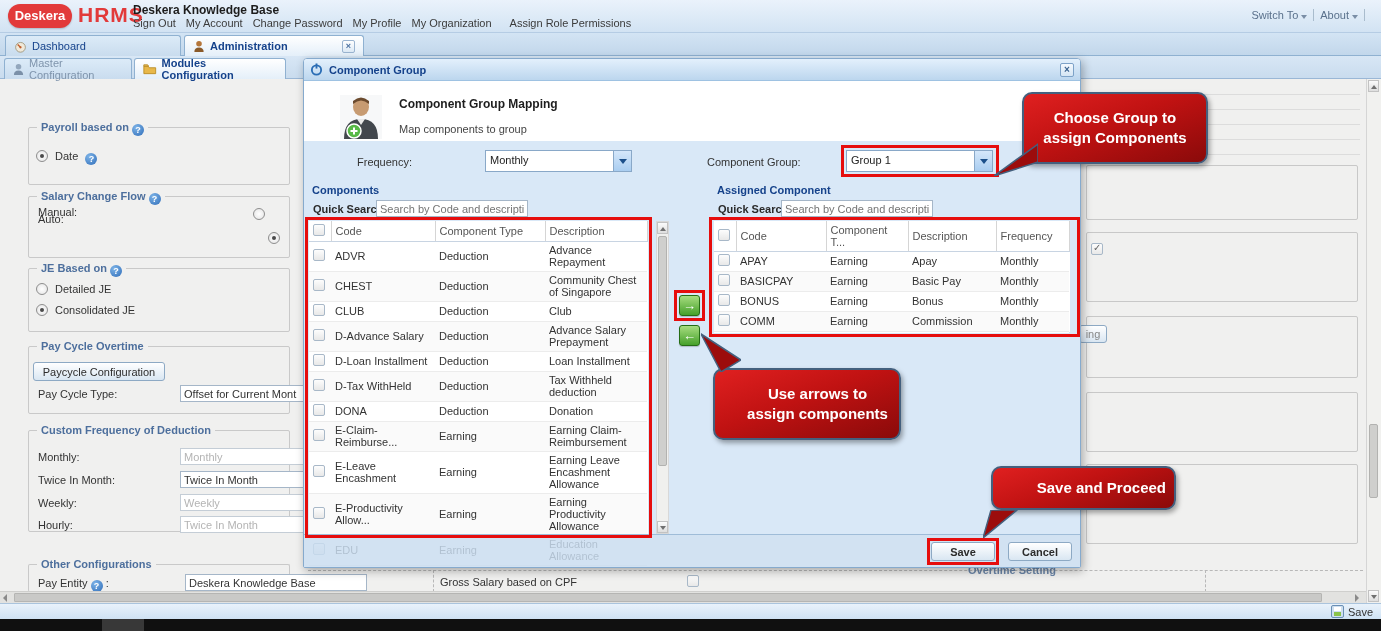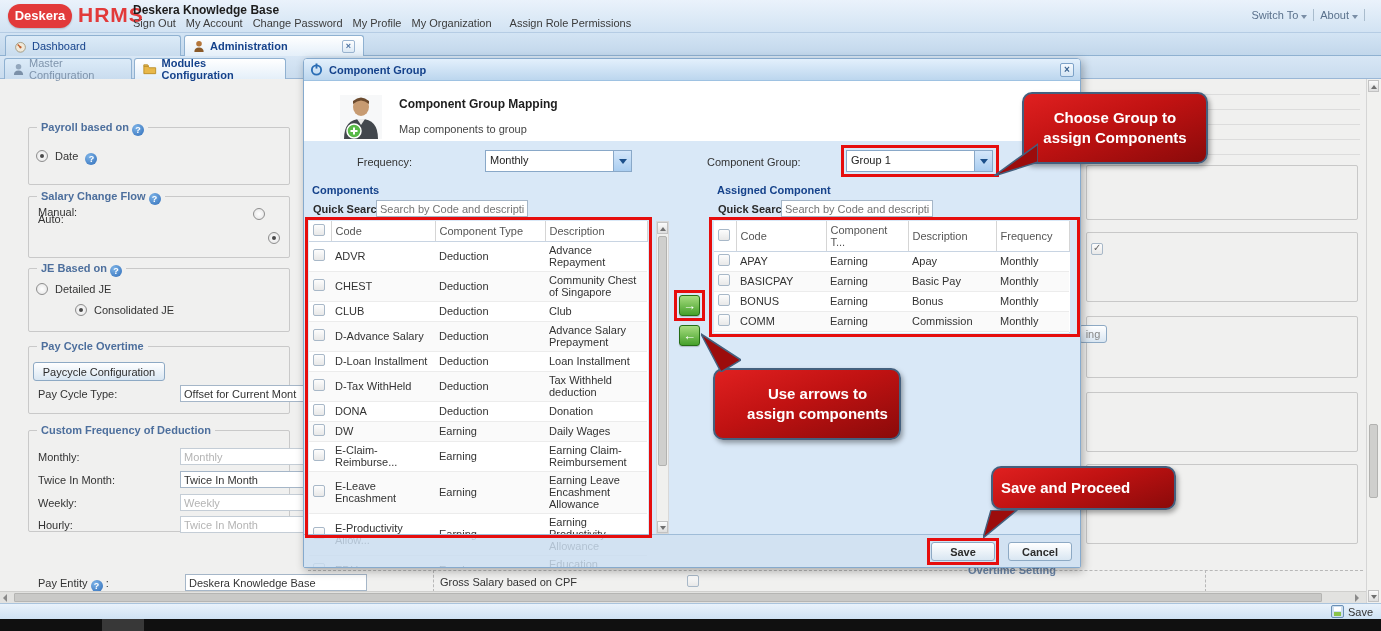--- a/index.html
+++ b/index.html
@@ -112,21 +112,21 @@
   .sb-thumb { position:absolute; left:1px; width:9px; background:#cfcfcd; border:1px solid #b2b2b0; border-radius:2px; }
 
   .arrow-btn { position:absolute; width:21px; height:21px; border:1px solid #256d15; border-radius:3px;
     background:linear-gradient(#a7dd80,#45a02a); color:#fff; font-weight:bold; font-size:13px;
     text-align:center; line-height:19px; cursor:pointer; box-shadow:0 1px 1px rgba(0,0,0,.2); }
 
   
   .callout { position:absolute; z-index:20; border:2px solid #44607e; border-radius:10px;
     background:linear-gradient(160deg,#e02020 0%,#c01212 45%,#8a0a0a 100%);
     color:#fff; font-weight:bold; font-size:15px; text-align:center;
-    display:flex; align-items:center; justify-content:flex-start; padding:4px 8px; line-height:1.35;
+    display:flex; align-items:center; justify-content:flex-end; padding:4px 8px; line-height:1.35;
     box-shadow:2px 3px 5px rgba(0,0,0,.35); }
   .callout svg.tail { position:absolute; }
 
   
   #hscroll { left:0; top:591px; width:1366px; height:12px; background:#e2e2e0; border-top:1px solid #cfcfcd; }
   #hthumb { position:absolute; left:14px; top:1px; width:1308px; height:9px; background:#c9c9c7;
     border:1px solid #b5b5b3; border-radius:1px; }
   .h-arrow { position:absolute; top:2px; width:0; height:0; border-top:4px solid transparent; border-bottom:4px solid transparent; }
   #vscroll { left:1366px; top:79px; width:15px; height:524px; background:#f1f1ef; border-left:1px solid #d5d5d5; }
   #statusbar { left:0; top:603px; width:1381px; height:16px;
@@ -221,21 +221,21 @@
   <span class="abs" style="left:38px; top:213px;">Auto:</span>
   <span class="abs radio checked" style="left:253px; top:230px;"></span>
 
   <div class="fieldset" style="left:28px; top:268px; width:262px; height:64px;">
     <span class="legend"><span>JE Based on</span> <span class="help-icon">?</span></span>
   </div>
   <div class="abs" style="left:36px; top:283px;">
     <span class="radio"></span>
     <span style="margin-left:4px">Detailed JE</span>
   </div>
-  <div class="abs" style="left:36px; top:304px;margin-left:39px;">
+  <div class="abs" style="left:36px; top:304px;">
     <span class="radio checked"></span>
     <span style="margin-left:4px">Consolidated JE</span>
   </div>
 
   <div class="fieldset" style="left:28px; top:346px; width:262px; height:68px;">
     <span class="legend">Pay Cycle Overtime</span>
   </div>
   <button class="btn" style="left:33px; top:362px; width:132px; height:19px;">Paycycle Configuration</button>
   <span class="abs" style="left:38px; top:388px;">Pay Cycle Type:</span>
   <input class="txt-input" style="left: 180px; top: 385px; width: 190px;" value="Offset for Current Mont">
@@ -245,20 +245,23 @@
   </div>
   <span class="abs" style="left:38px; top:451px;">Monthly:</span>
   <input class="txt-input dim" style="left: 180px; top: 448px; width: 190px;" value="Monthly">
   <span class="abs" style="left:38px; top:474px;">Twice In Month:</span>
   <input class="txt-input" style="left: 180px; top: 471px; width: 190px;" value="Twice In Month">
   <span class="abs" style="left:38px; top:497px;">Weekly:</span>
   <input class="txt-input dim" style="left: 180px; top: 494px; width: 190px;" value="Weekly">
   <span class="abs" style="left:38px; top:519px;">Hourly:</span>
   <input class="txt-input dim" style="left: 180px; top: 516px; width: 190px;" value="Twice In Month">
 
+  <div class="fieldset" style="left:28px; top:564px; width:262px; height:28px; border-bottom:none;">
+    <span class="legend">Other Configurations</span>
+  </div>
   <span class="abs" style="left:38px; top:577px;"><span>Pay Entity</span> <span class="help-icon">?</span> <span>:</span></span>
   <input class="txt-input" style="left: 185px; top: 574px; width: 182px;" value="Deskera Knowledge Base">
 
   
   <div class="bg-line" style="left:1084px; top:94px;  width:276px;"></div>
   <div class="bg-line" style="left:1084px; top:109px; width:276px;"></div>
   <div class="bg-line" style="left:1084px; top:124px; width:276px;"></div>
   <div class="bg-line" style="left:1084px; top:139px; width:276px;"></div>
   <div class="bg-line" style="left:1084px; top:154px; width:276px;"></div>
   <div class="bg-box" style="left:1086px; top:165px; width:272px; height:55px;"></div>
@@ -385,26 +388,20 @@
                 <td><span class="checkbox"></span></td>
                 <td>D-Tax WithHeld</td>
                 <td>Deduction</td>
                 <td>Tax Withheld deduction</td>
               </tr>
               <tr>
                 <td><span class="checkbox"></span></td>
                 <td>DONA</td>
                 <td>Deduction</td>
                 <td>Donation</td>
-              </tr>
-              <tr>
-                <td><span class="checkbox"></span></td>
-                <td>DW</td>
-                <td>Earning</td>
-                <td>Daily Wages</td>
               </tr>
               <tr>
                 <td><span class="checkbox"></span></td>
                 <td>E-Claim-Reimburse...</td>
                 <td>Earning</td>
                 <td>Earning Claim-Reimbursement</td>
               </tr>
               <tr>
                 <td><span class="checkbox"></span></td>
                 <td>E-Leave Encashment</td>

